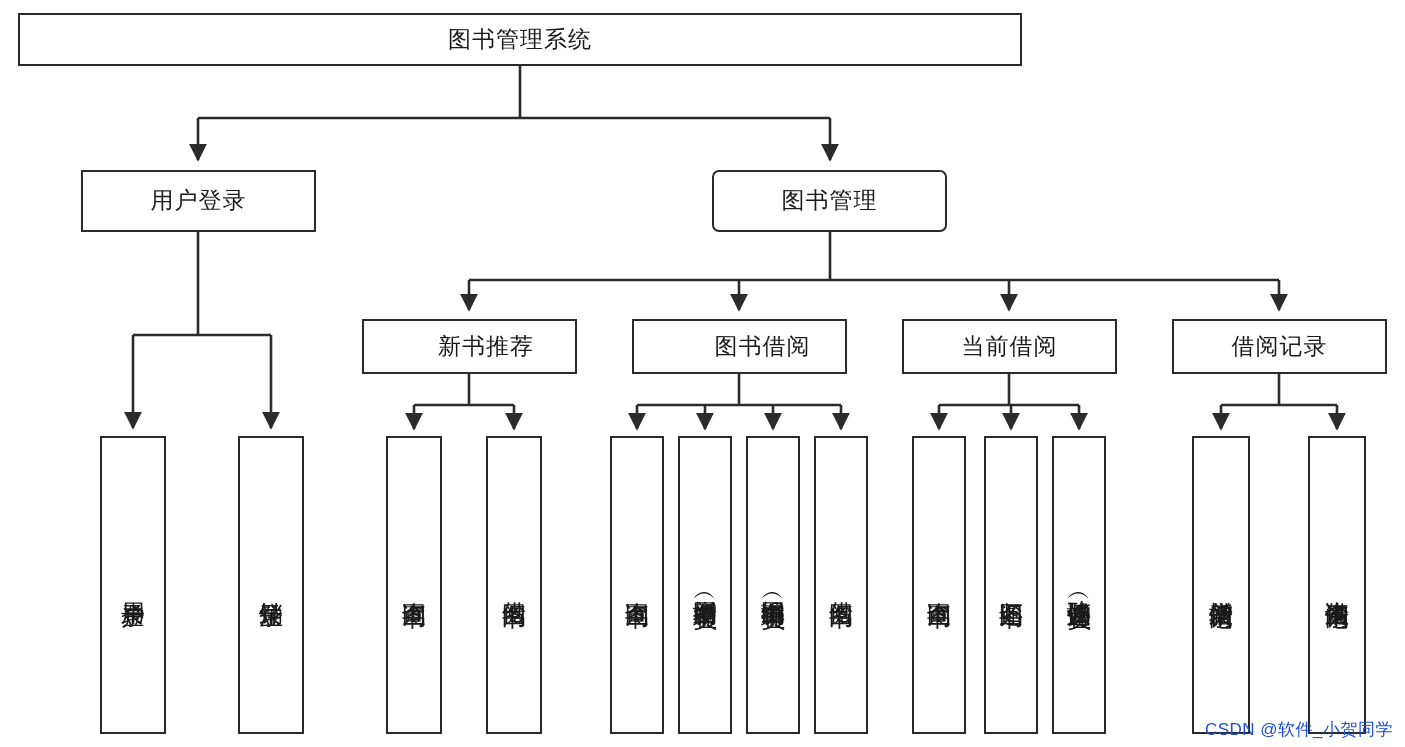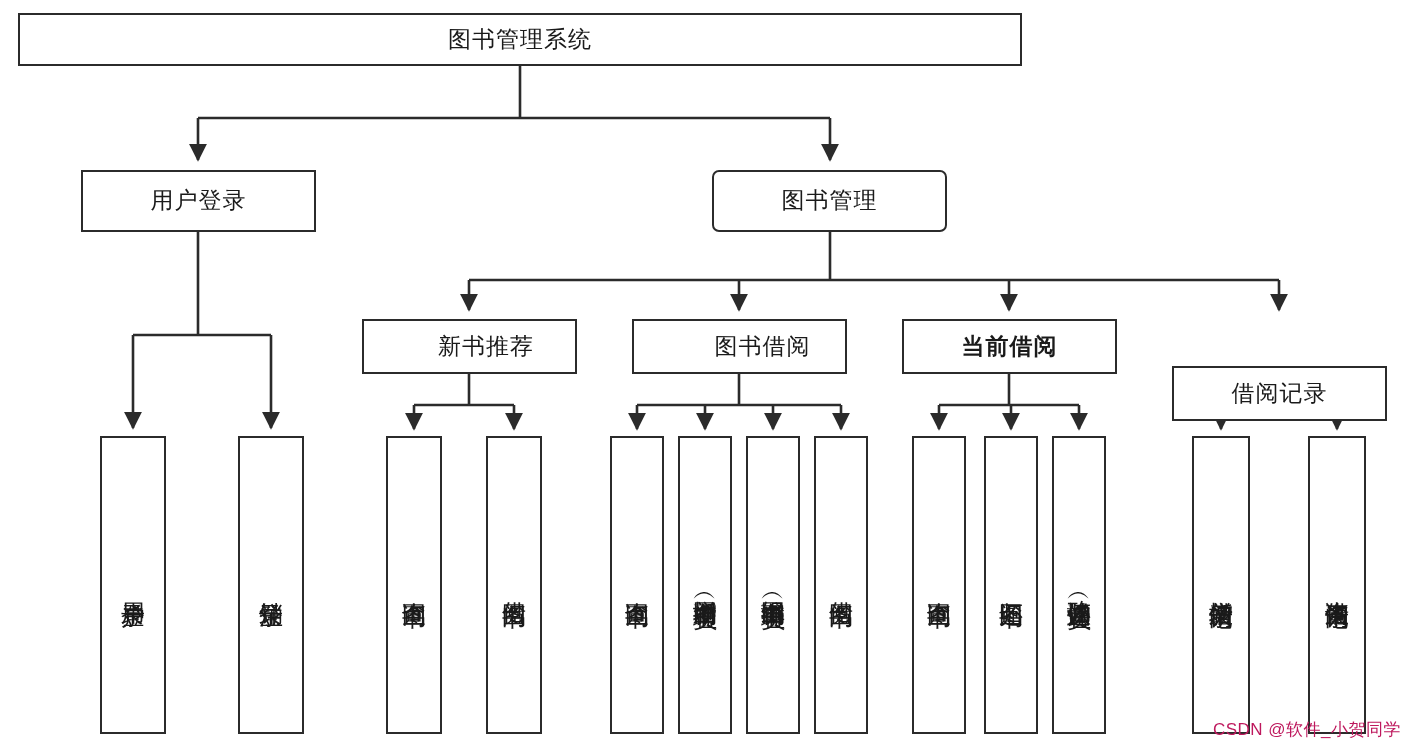--- a/index.html
+++ b/index.html
@@ -20,22 +20,22 @@
     font-size:24px;line-height:1.34;letter-spacing:1px;
     writing-mode:vertical-rl;text-orientation:upright;
     padding:6px 0;white-space:normal;text-align:center;
   }
   .node.vert .vtxt{
     writing-mode:vertical-rl;text-orientation:upright;
     display:block;max-height:100%;
   }
   svg.edges{position:absolute;left:0;top:0;width:1405px;height:747px;pointer-events:none;}
   .wm{
-    position:absolute;right:4px;bottom:6px;
-    font-size:17px;color:#be185d;letter-spacing:0.5px;
+    position:absolute;right:12px;bottom:6px;
+    font-size:17px;color:#1d4ed8;letter-spacing:0.5px;
     white-space:nowrap;
     margin-left:8px;
   }
 </style>
 </head>
 <body>
 
 <div id="canvas">
   <svg class="edges" viewBox="0 0 1405 747" xmlns="http://www.w3.org/2000/svg">
     <defs>
@@ -97,24 +97,24 @@
   <div class="node horiz" style="left: 712px; top: 170px; width: 235px; height: 62px; border-radius: 7px;">
       <span>图书管理</span>
     </div>
 
   <div class="node horiz" style="left: 362px; top: 319px; width: 215px; height: 55px; padding-left: 33px;">
       <span>新书推荐</span>
     </div>
   <div class="node horiz" style="left: 632px; top: 319px; width: 215px; height: 55px; padding-left: 46px;">
       <span>图书借阅</span>
     </div>
-  <div class="node horiz" style="left: 902px; top: 319px; width: 215px; height: 55px; font-weight: bold;">
+  <div class="node horiz" style="left: 902px; top: 319px; width: 215px; height: 55px;">
       <span>当前借阅</span>
     </div>
-  <div class="node horiz" style="left: 1172px; top: 319px; width: 215px; height: 55px; margin-top: 47px;">
+  <div class="node horiz" style="left: 1172px; top: 319px; width: 215px; height: 55px;">
       <span>借阅记录</span>
     </div>
 
   <div class="node vert" style="left: 100px; top: 436px; width: 66px; height: 298px;">
       <span class="vtxt">用户登录</span>
     </div>
   <div class="node vert" style="left: 238px; top: 436px; width: 66px; height: 298px;">
       <span class="vtxt">注销登录</span>
     </div>
   <div class="node vert" style="left: 386px; top: 436px; width: 56px; height: 298px;">

